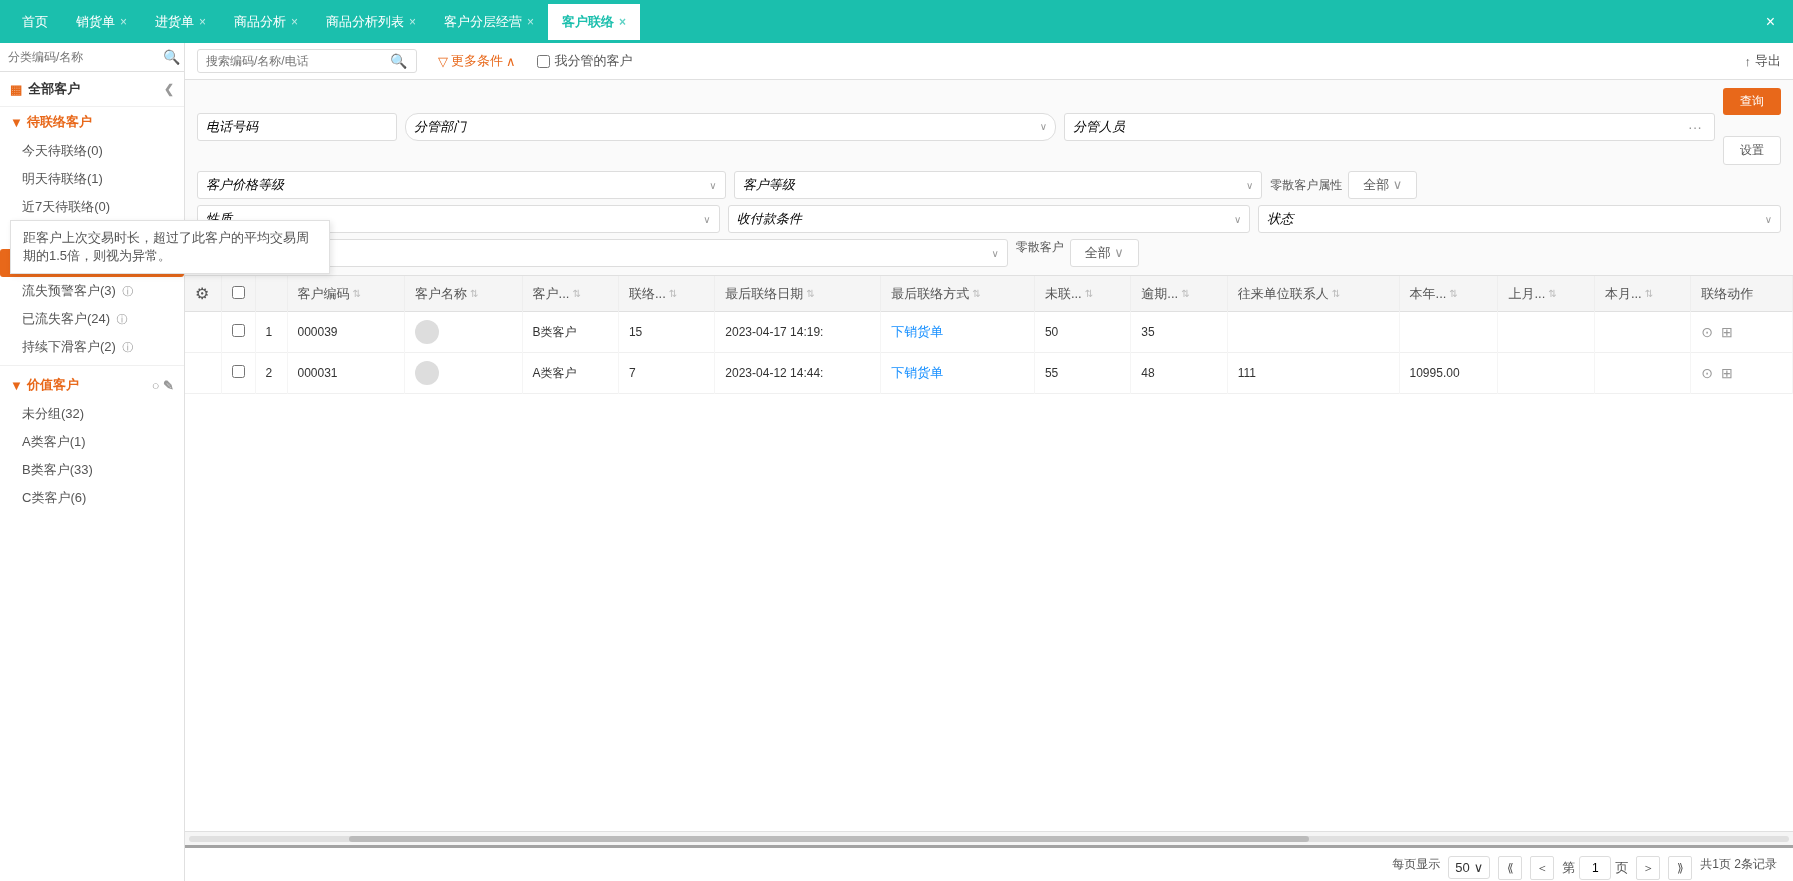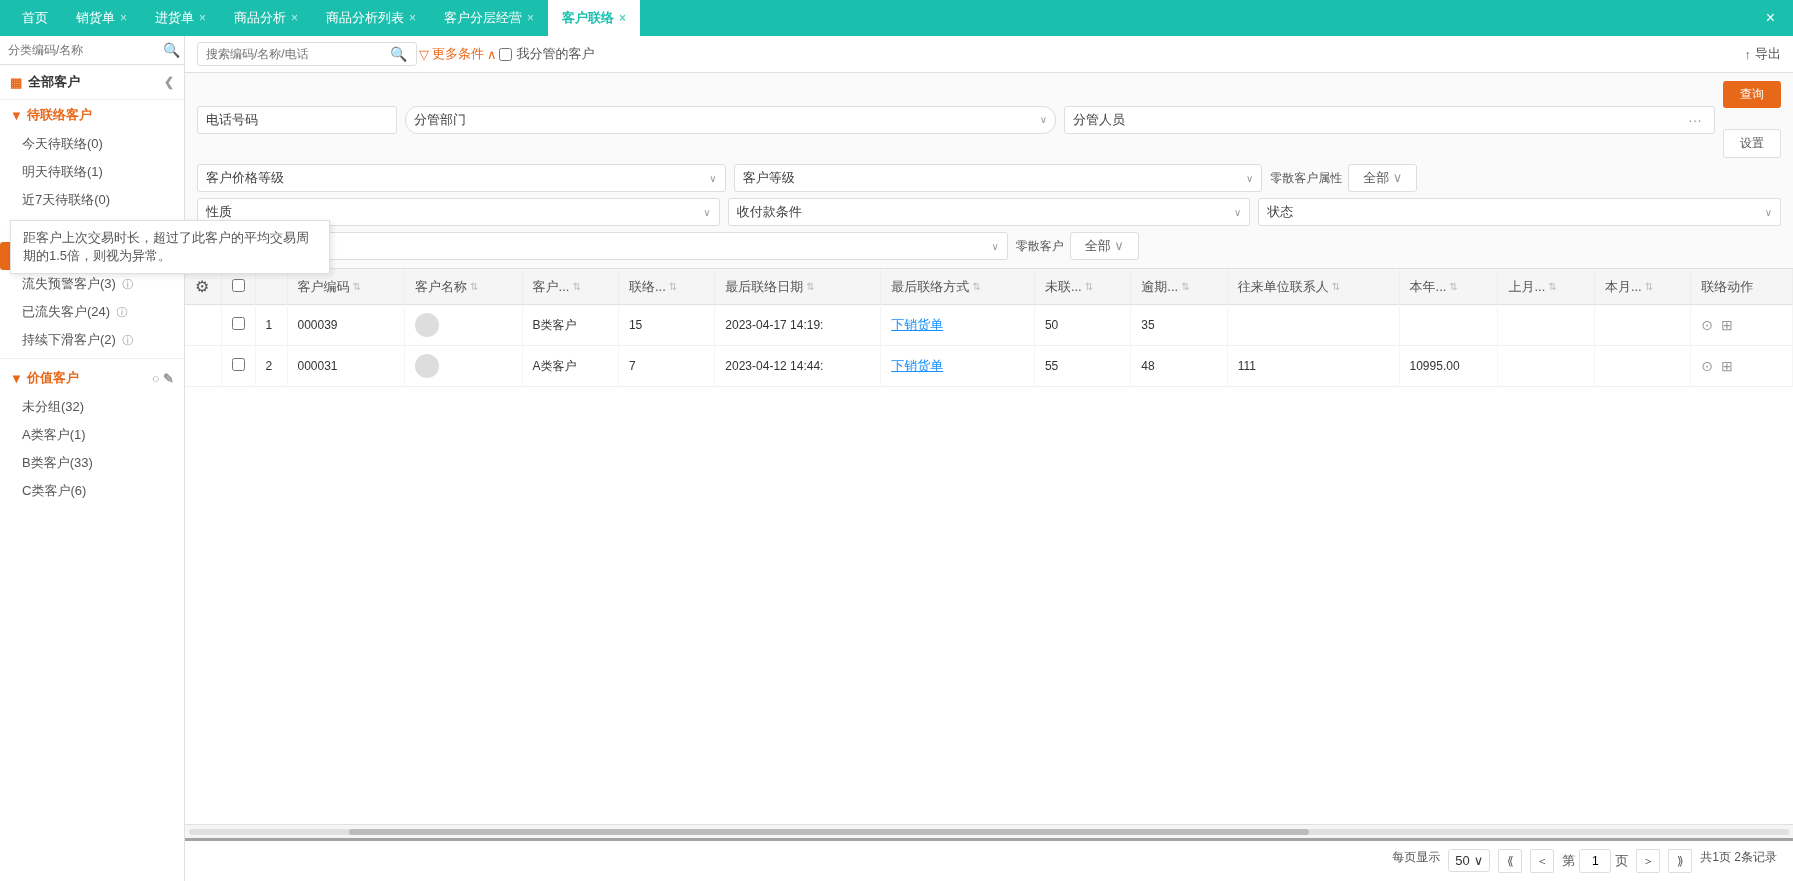--- a/index.html
+++ b/index.html
@@ -2,21 +2,21 @@
 <html><head>
   <meta charset="utf-8">
   <style>
     * { box-sizing: border-box; margin: 0; padding: 0; font-family: 'Microsoft YaHei', Arial, sans-serif; font-size: 13px; }
     body { background: #f5f5f5; overflow: hidden; width: 1793px; height: 881px; }
 
     
     .top-nav {
       display: flex; align-items: center;
       background: #1bbfad;
-      height: 36px; padding: 0 8px;
+      height: 43px; padding: 0 8px;
       color: white;
     }
     .top-nav .nav-item {
       padding: 0 14px; height: 36px; display: flex; align-items: center;
       cursor: pointer; white-space: nowrap; font-size: 13px; color: white;
     }
     .top-nav .nav-item.active {
       background: white; color: #1bbfad; font-weight: bold;
     }
     .top-nav .nav-item .close-x {
@@ -88,21 +88,21 @@
 
     
     .content-area {
       flex: 1; display: flex; flex-direction: column; overflow: hidden;
     }
 
     
     .filter-bar {
       background: white; padding: 6px 12px;
       border-bottom: 1px solid #e0e0e0;
-      display: flex; align-items: center; gap: 2px;
+      display: flex; align-items: center; gap: 21px;
     }
     .search-input-wrap {
       display: flex; align-items: center;
       border: 1px solid #ddd; border-radius: 3px;
       padding: 3px 8px; width: 220px;
     }
     .search-input-wrap input {
       border: none; outline: none; font-size: 12px; flex: 1; color: #999;
     }
     .search-input-wrap .s-icon { color: #999; font-size: 14px; }
@@ -130,21 +130,21 @@
       display: flex; align-items: center; gap: 8px; margin-bottom: 6px;
     }
     .filter-row:last-child { margin-bottom: 0; }
     .filter-field {
       display: flex; align-items: center;
       border: 1px solid #ddd; border-radius: 3px;
       background: white; padding: 4px 8px;
       font-size: 12px; color: #555; cursor: pointer;
       min-width: 180px;
     }
-    .filter-field .label { flex: 1; color: #404040; }
+    .filter-field .label { flex: 1; color: #000000; font-style: italic; }
     .filter-field .chevron { color: #999; font-size: 10px; margin-left: 6px; }
     .filter-field-wide { min-width: 280px; }
     .filter-actions {
       display: flex; flex-direction: column; gap: 21px; margin-left: auto;
     }
     .btn-query {
       background: #e8681a; color: white; border: none;
       padding: 5px 16px; border-radius: 3px; cursor: pointer; font-size: 12px;
     }
     .btn-settings {
@@ -190,21 +190,21 @@
       padding: 8px 10px; font-size: 12px; color: #333;
       white-space: nowrap; border-right: 1px solid #f5f5f5;
     }
     .customer-name-cell {
       display: flex; align-items: center; gap: 6px;
     }
     .avatar-placeholder {
       width: 24px; height: 24px; background: #ddd; border-radius: 50%;
       display: inline-block;
     }
-    .link-text { color: #1890ff; cursor: pointer; text-decoration: underline; }
+    .link-text { color: #1890ff; cursor: pointer; }
     .action-icons { display: flex; gap: 8px; }
     .action-icon { color: #999; font-size: 14px; cursor: pointer; }
     .settings-icon-btn { color: #555; cursor: pointer; font-size: 16px; }
 
     
     .pagination-bar {
       display: flex; align-items: flex-start; justify-content: flex-end;
       padding: 8px 16px; background: white; border-top: 3px solid #a3a3a3;
       gap: 8px;
     }
@@ -418,21 +418,21 @@
           <span class="chevron">∨</span>
         </div>
       </div>
 
       <div class="filter-row">
         <span class="ellipsis-btn">...</span>
         <div class="filter-field" style="flex:1;">
           <span class="label">客户类型</span>
           <span class="chevron">∨</span>
         </div>
-        <div style="flex:1; display:flex; align-items:center; gap:6px;">
+        <div style="flex:1; display:flex; align-items:flex-start; gap:6px;">
           <span class="full-label">零散客户</span>
           <div class="inline-select">
             <span>全部</span>
             <span class="chevron"> ∨</span>
           </div>
         </div>
       </div>
     </div>
 
     <div class="table-wrap">

